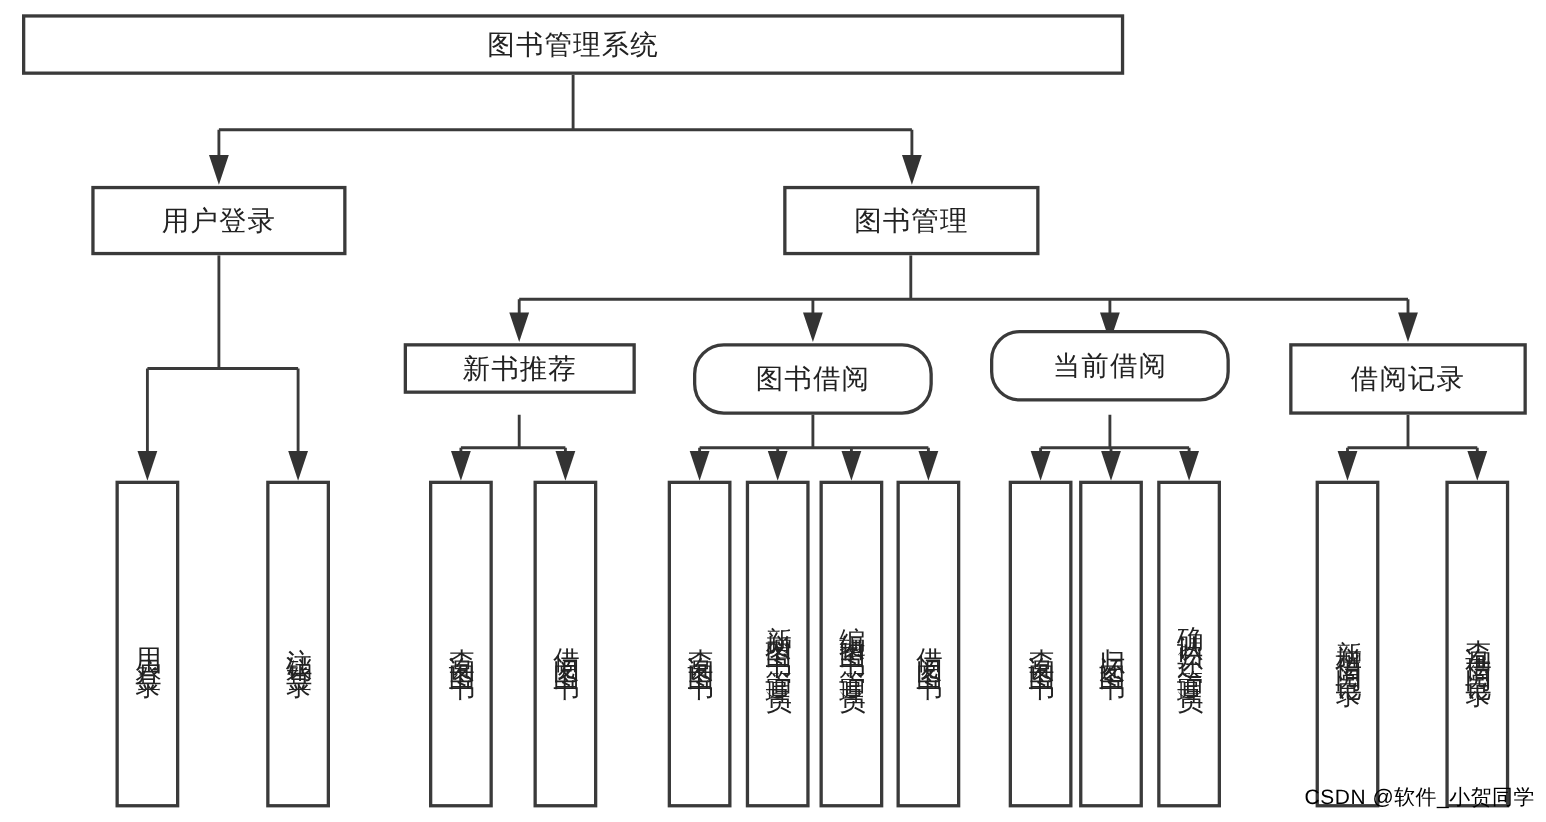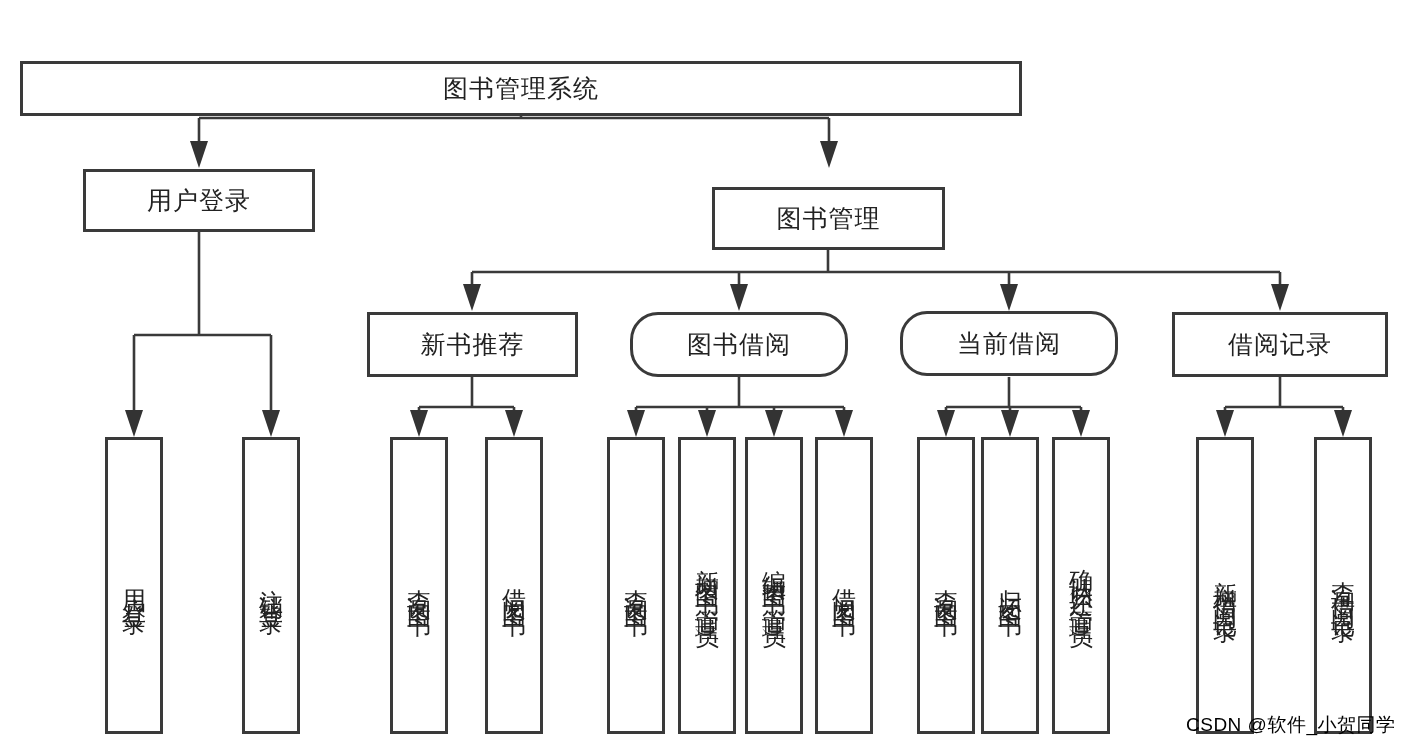--- a/index.html
+++ b/index.html
@@ -112,38 +112,38 @@
       <polygon points="774,437 765,410 783,410"></polygon>
       <polygon points="844,437 835,410 853,410"></polygon>
       <polygon points="946,437 937,410 955,410"></polygon>
       <polygon points="1010,437 1001,410 1019,410"></polygon>
       <polygon points="1081,437 1072,410 1090,410"></polygon>
       <polygon points="1225,437 1216,410 1234,410"></polygon>
       <polygon points="1343,437 1334,410 1352,410"></polygon>
     </g>
   </svg>
 
-  <div class="node hnode" style="left:20px; top:13px; width:1002px; height:55px;margin-top:48px;">
+  <div class="node hnode" style="left:20px; top:13px; width:1002px; height:55px;">
     <span>图书管理系统</span>
   </div>
 
   <div class="node hnode" style="left:83px; top:169px; width:232px; height:63px;">
     <span>用户登录</span>
   </div>
-  <div class="node hnode" style="left:712px; top:187px; width:233px; height:63px;">
+  <div class="node hnode" style="left:712px; top:169px; width:233px; height:63px;">
     <span>图书管理</span>
   </div>
 
-  <div class="node hnode" style="left:367px; top:312px; width:211px; height:65px;">
+  <div class="node hnode" style="left:367px; top:312px; width:211px; height:46px;">
     <span>新书推荐</span>
   </div>
   <div class="node hnode" style="left:630px; top:312px; width:218px; height:65px;border-radius:28px;">
     <span>图书借阅</span>
   </div>
-  <div class="node hnode" style="left:900px; top:311px; width:218px; height:65px;border-radius:27px;">
+  <div class="node hnode" style="left:900px; top:300px; width:218px; height:65px;border-radius:27px;">
     <span>当前借阅</span>
   </div>
   <div class="node hnode" style="left:1172px; top:312px; width:216px; height:65px;">
     <span>借阅记录</span>
   </div>
 
   <div class="node vnode" style="left:105px;">
     <span class="vtext">用户登录</span>
   </div>
   <div class="node vnode" style="left:242px;">

